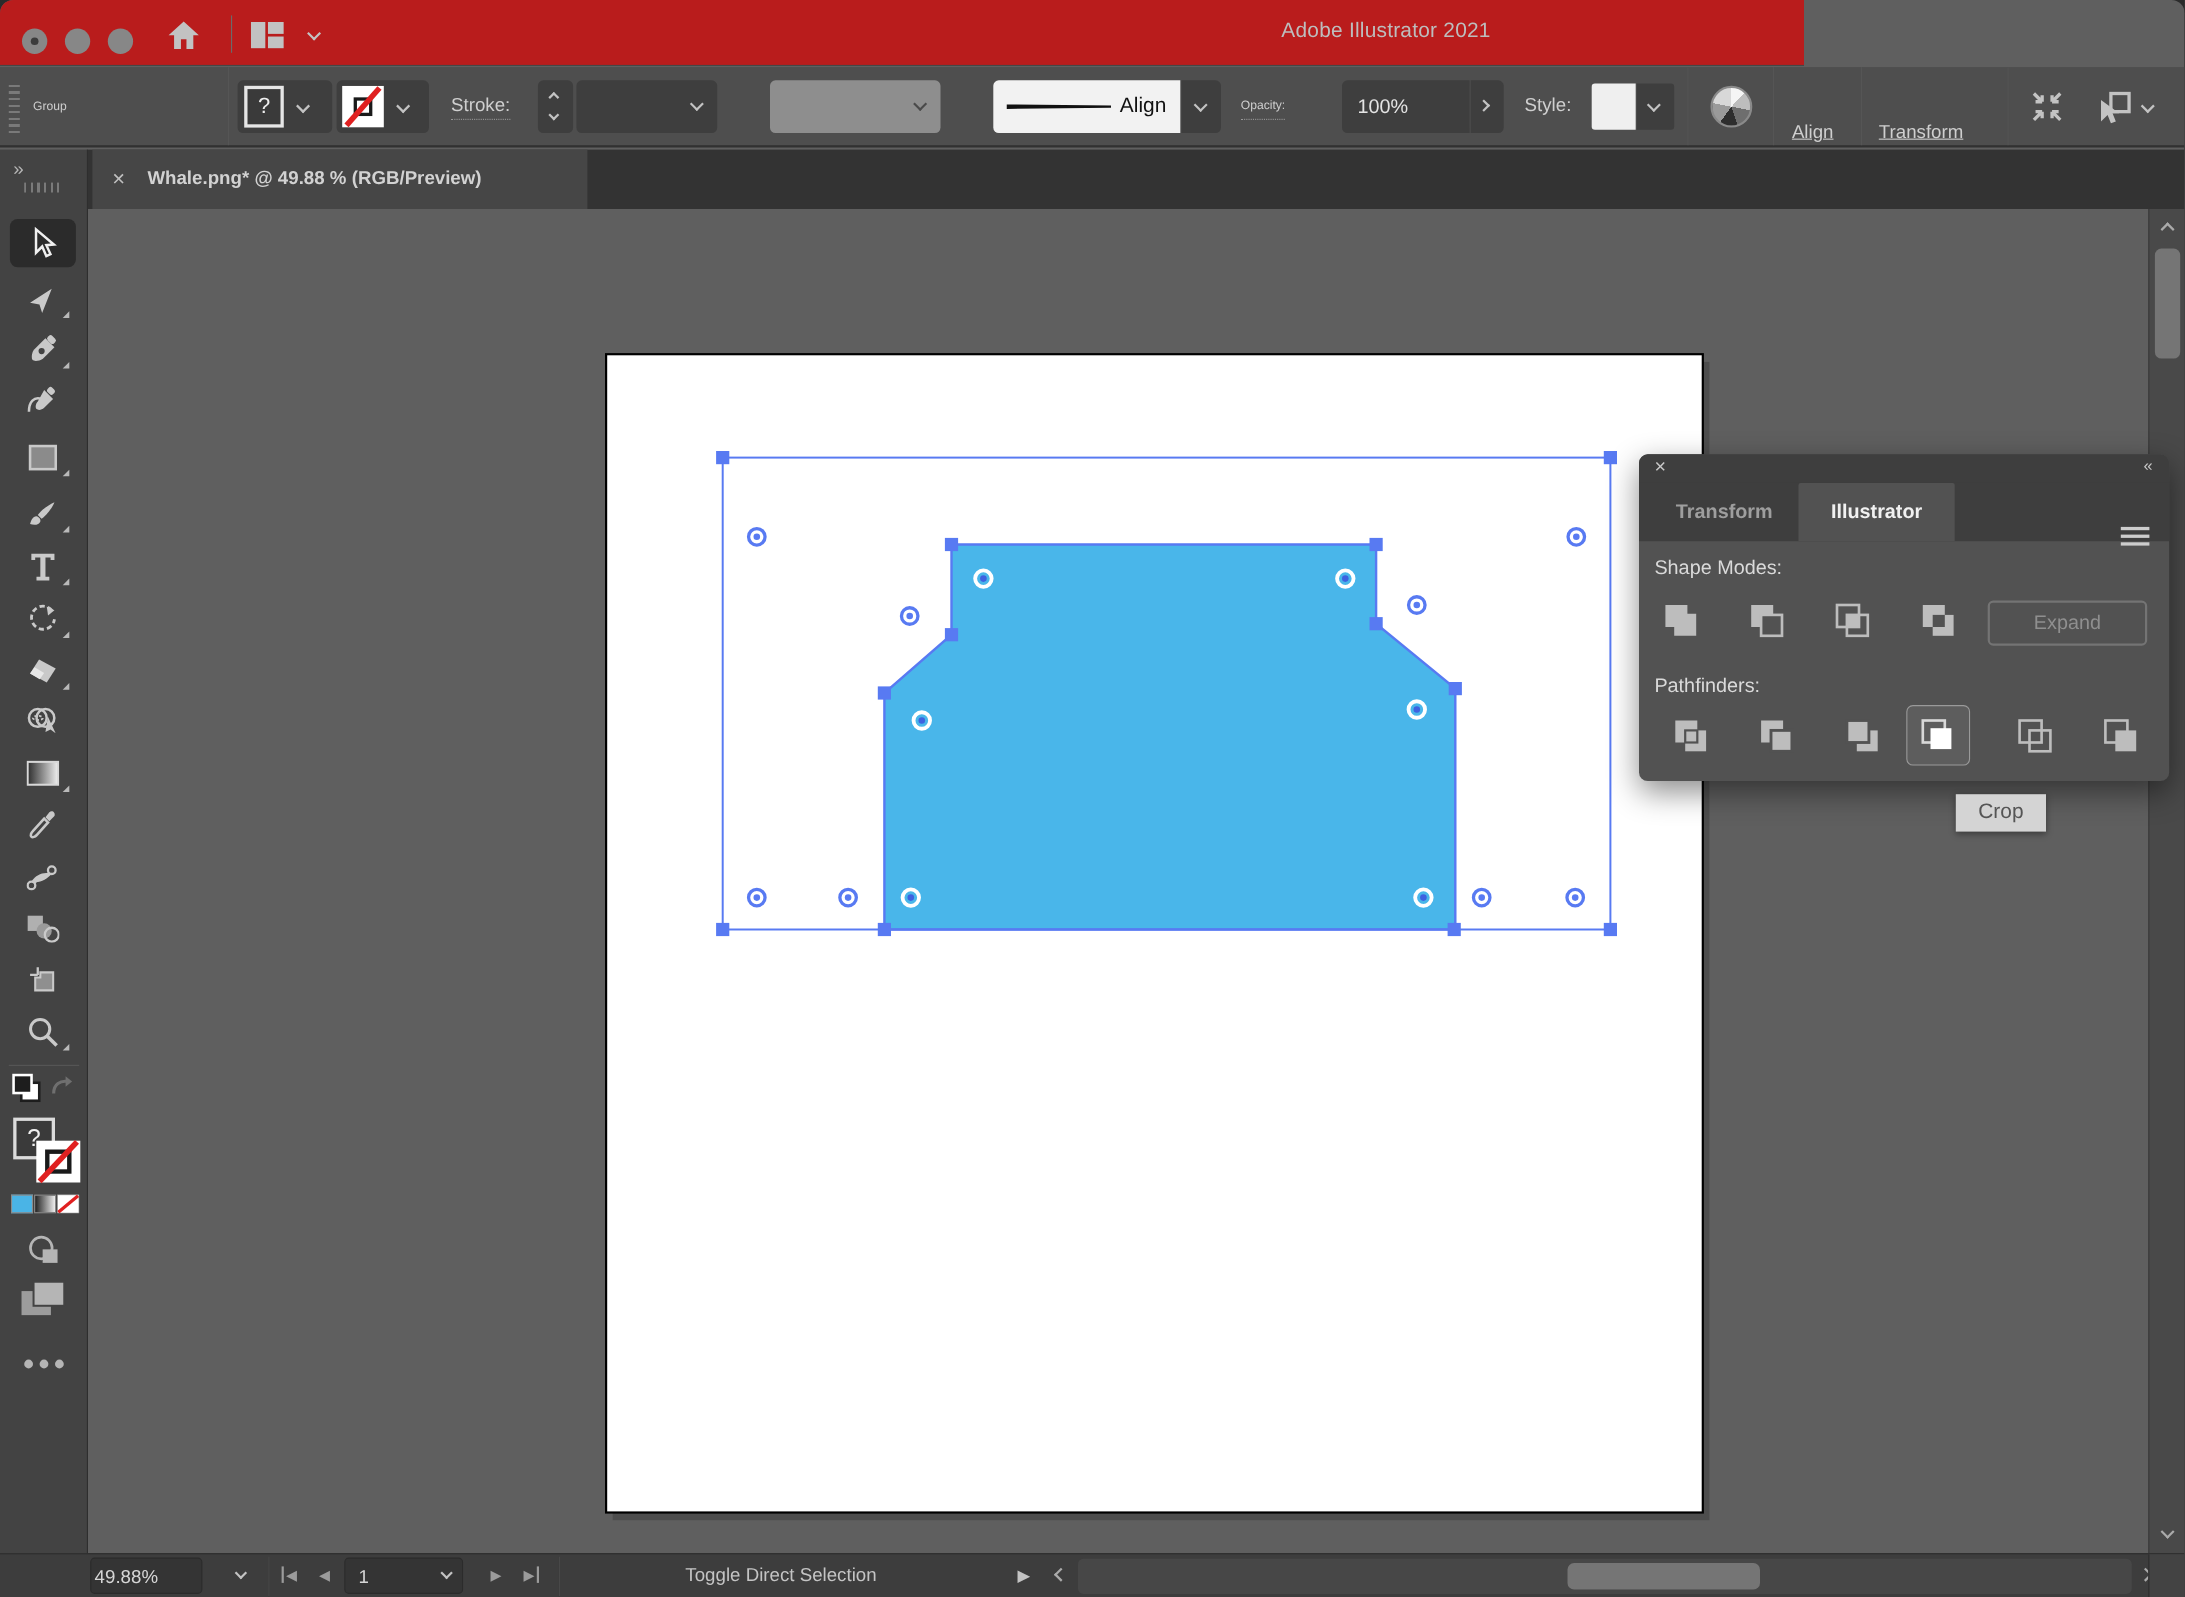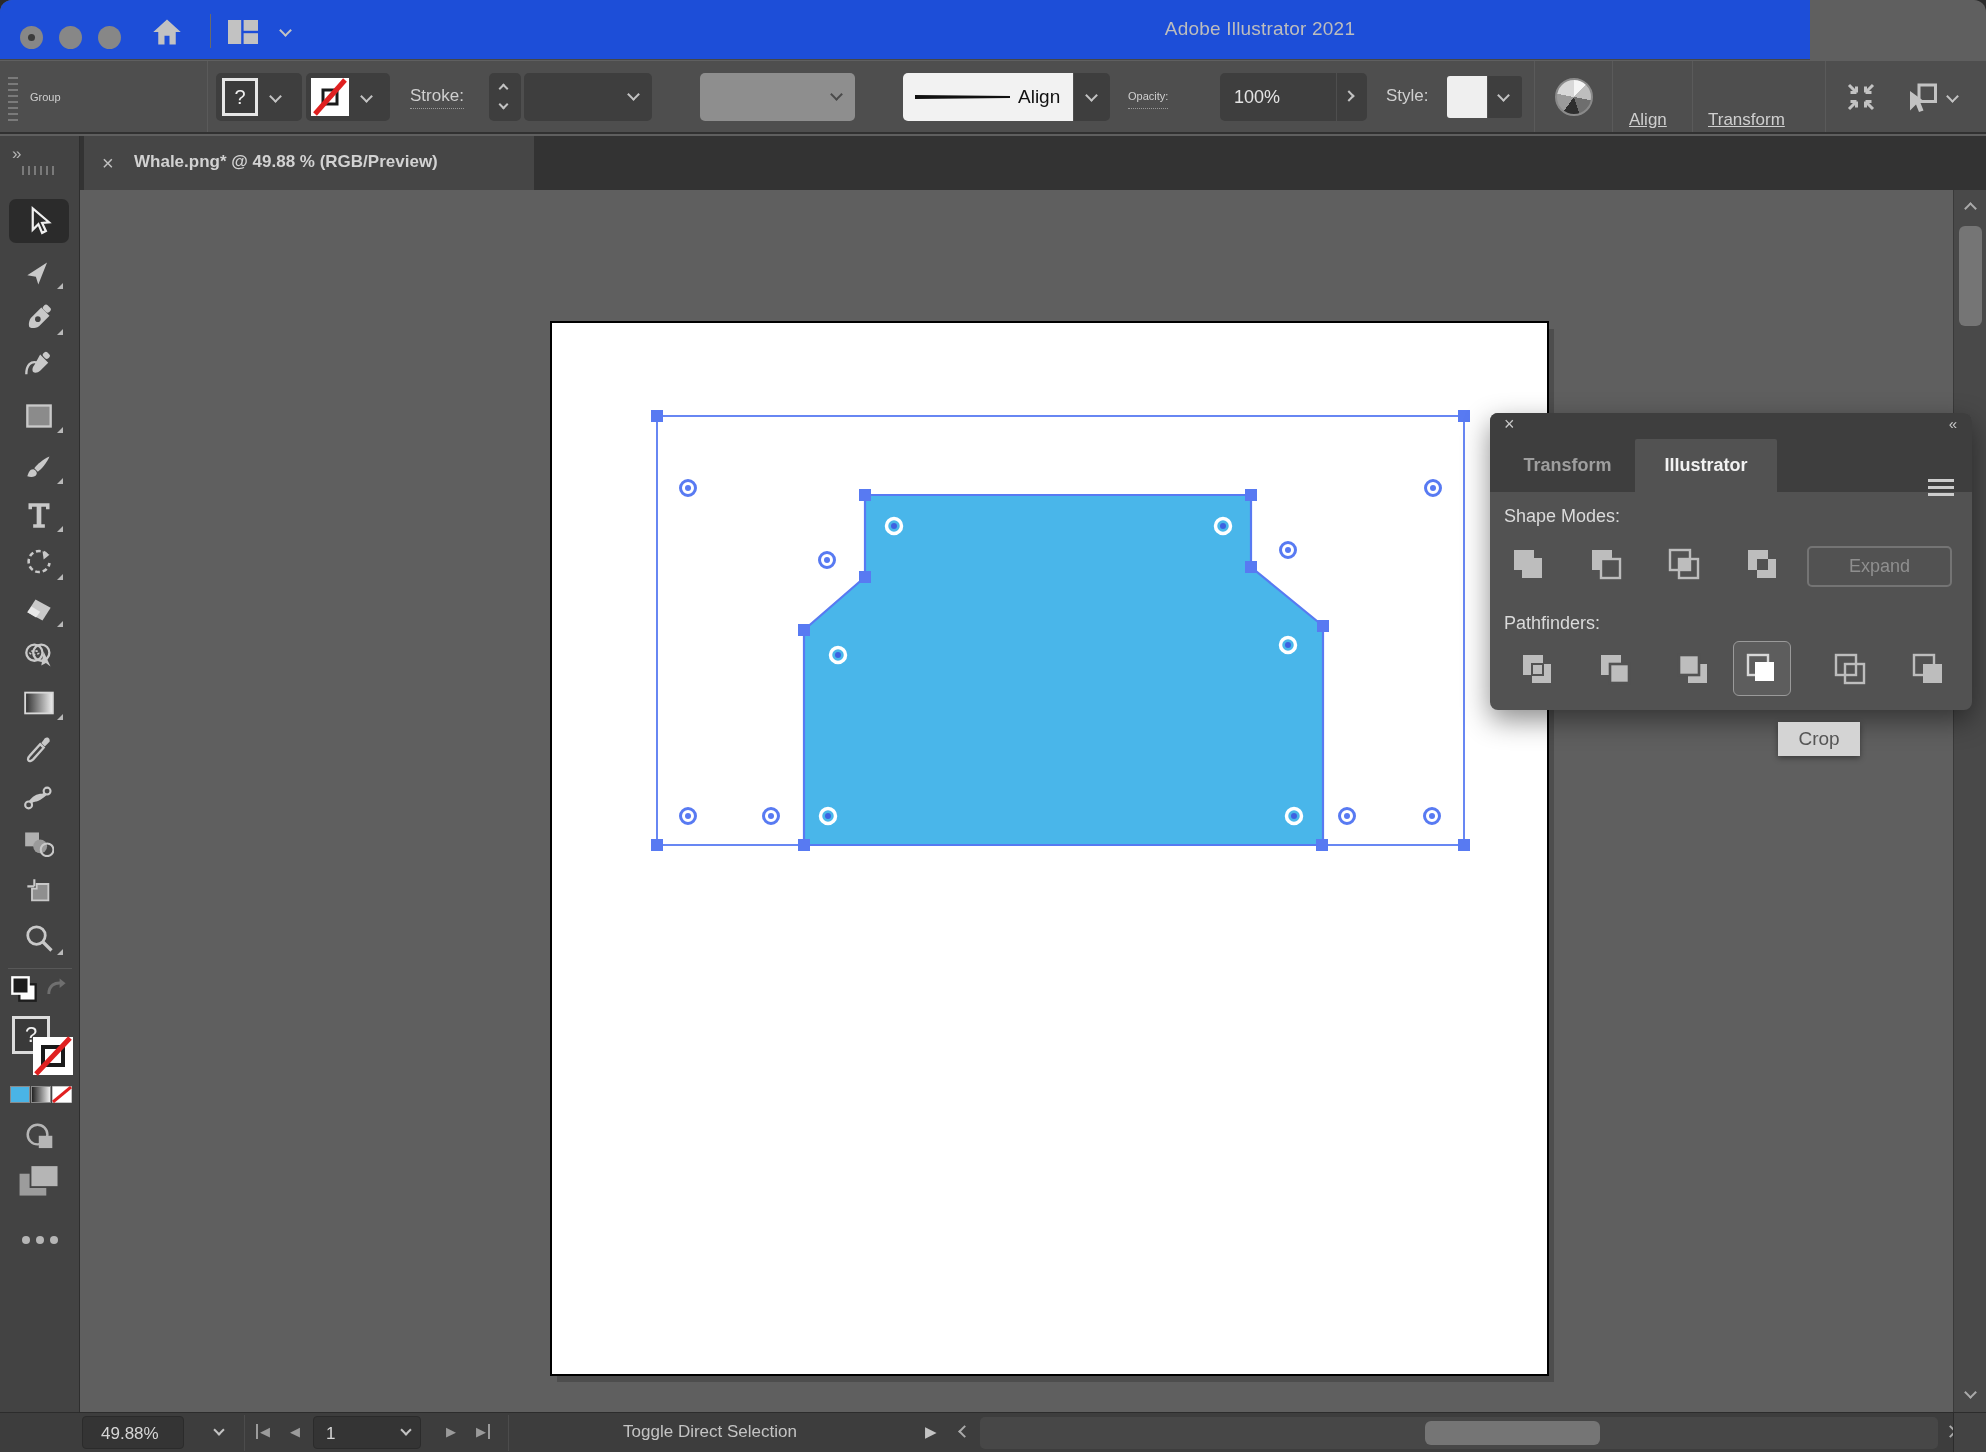--- a/index.html
+++ b/index.html
@@ -1,21 +1,21 @@
 <!DOCTYPE html>
 <html><head>
 <meta charset="utf-8">
 <style>
   * { margin:0; padding:0; box-sizing:border-box; }
   html,body { width:1986px; height:1452px; background:#2b2b2b; font-family:"Liberation Sans", sans-serif; }
   #window { position:relative; width:1986px; height:1452px; overflow:hidden; border-radius:12px 12px 0 0; background:#5f5f5f; }
   .abs { position:absolute; }
 
   
-  #titlebar { left:0; top:0; width:1810px; height:60px; background:#1d4ed8; border-bottom:1px solid #464646; }
+  #titlebar { left:0; top:0; width:1640px; height:60px; background:#b91c1c; border-bottom:1px solid #464646; }
   .traffic { border-radius:50%; width:23px; height:23px; background:#878787; top:26px; }
   .traffic .dot { position:absolute; left:8px; top:8px; width:7px; height:7px; border-radius:50%; background:#3c3c3c; }
   #window-title { top:18px; left:1120px; width:280px; color:#bdbdbd; font-size:19px; text-align:center; letter-spacing:.2px; }
   .tb-sep { width:1px; background:#6a6a6a; }
 
   #controlbar { left:0; top:61px; width:1986px; height:73px; background:#4e4e4e; border-bottom:2px solid #313131; }
   .cb-label { color:#cfcfcf; font-size:16px; line-height:20px; }
   .dotted-u { border-bottom:1px dotted #9a9a9a; padding-bottom:2px; }
   .solid-u { text-decoration:underline;margin-top:24px; }
   .recess { background:#3e3e3e; border-radius:5px; }
@@ -484,21 +484,21 @@
           <rect x="4" y="4" width="20" height="20" fill="none" stroke="#bdbdbd" stroke-width="2.4"></rect>
           <rect x="13" y="13" width="19" height="19" fill="#bdbdbd"></rect>
         </svg>
     </div>
   </div>
 
   <div id="tooltip" class="abs">Crop</div>
 
   <div id="statusleftbg" class="abs"></div>
   <div id="statusbar" class="abs">
-    <div class="abs st-field" style="left:2px;top:3px;width:102px;height:33px;line-height:33px;padding-left:18px;">49.88%</div>
+    <div class="abs st-field" style="left:2px;top:3px;width:102px;height:33px;line-height:33px;padding-left:3px;">49.88%</div>
     <span class="abs chev" style="left:135px;top:13px;width:8px;height:8px;"></span>
     <div class="abs st-sep" style="left:164px;top:2px;height:36px;"></div>
 
     <span class="abs nav-glyph" style="left:176px;top:11px;border-left:2px solid #9b9b9b;padding-left:2px;">◀</span>
     <span class="abs nav-glyph" style="left:210px;top:11px;">◀</span>
     <div class="abs st-field" style="left:233px;top:3px;width:108px;height:33px;line-height:33px;padding-left:12px;">1</div>
     <span class="abs chev" style="left:322px;top:13px;width:8px;height:8px;"></span>
     <span class="abs nav-glyph" style="left:366px;top:11px;">▶</span>
     <span class="abs nav-glyph" style="left:396px;top:11px;border-right:2px solid #9b9b9b;padding-right:2px;">▶</span>
     <div class="abs st-sep" style="left:428px;top:2px;height:36px;"></div>

